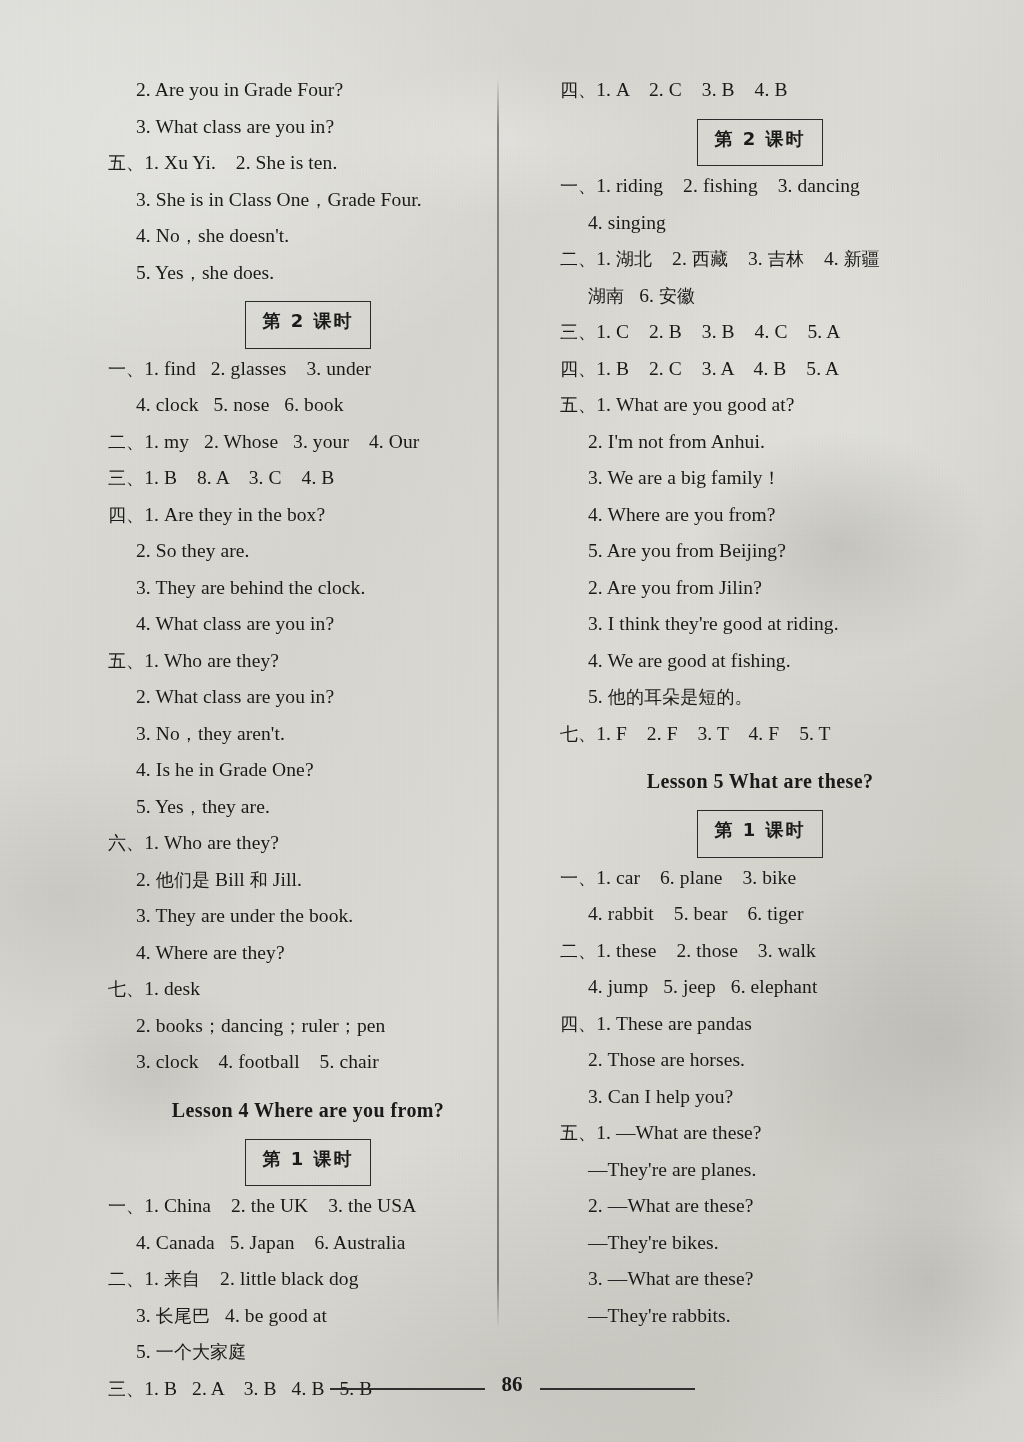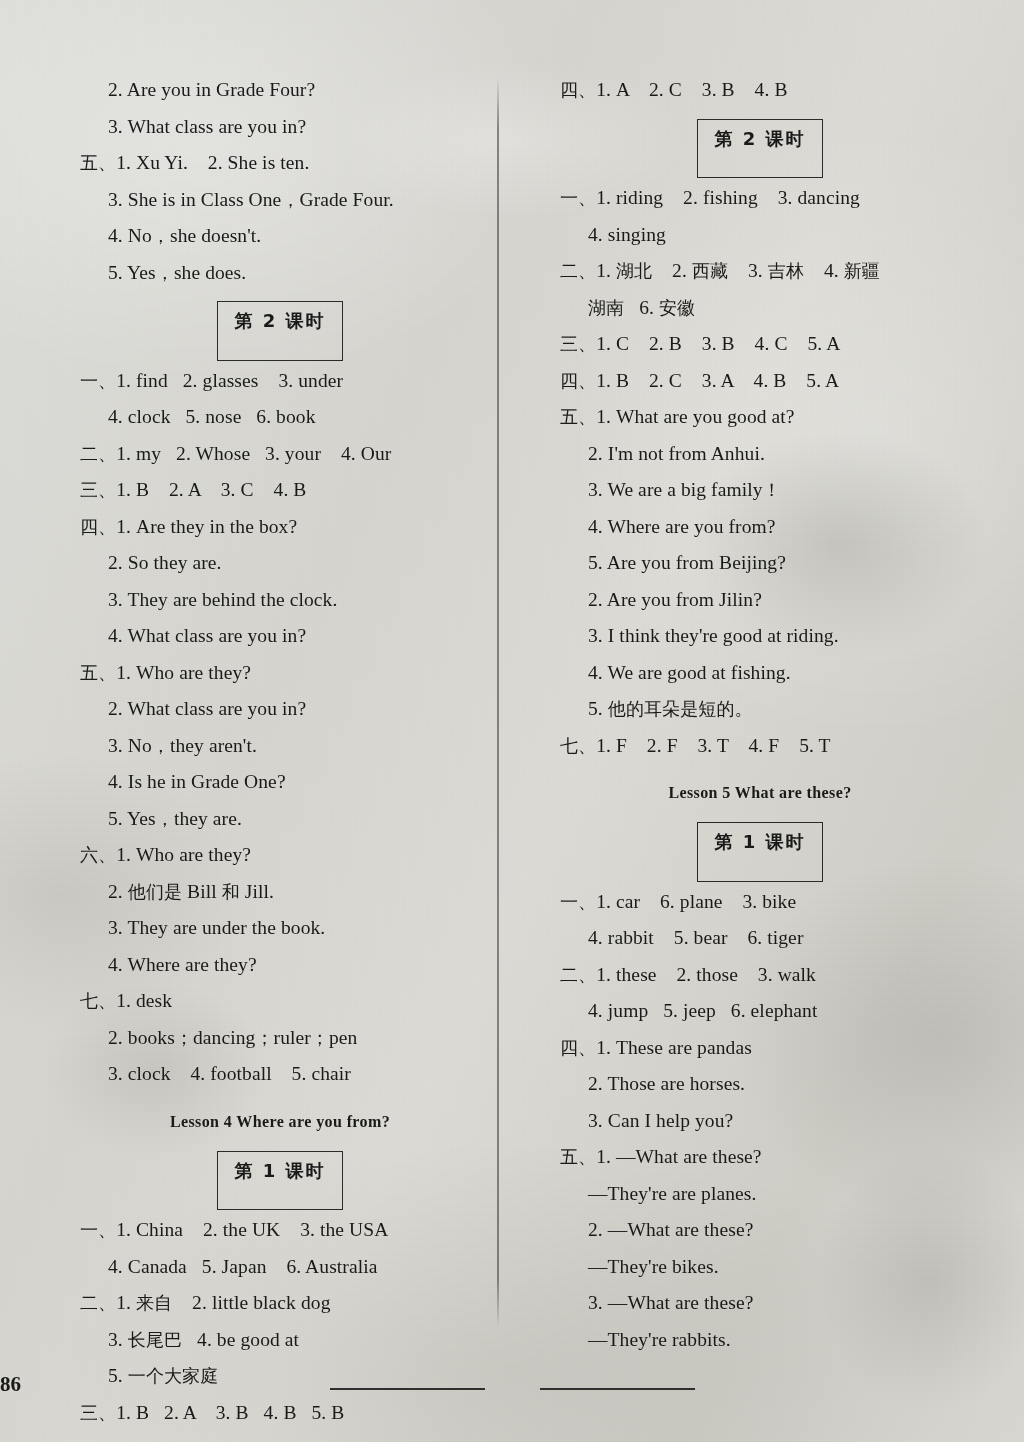--- a/index.html
+++ b/index.html
@@ -36,61 +36,61 @@
   .sm4{left:820px;top:1150px;width:220px;height:260px;background:radial-gradient(ellipse at 50% 50%, rgba(100,100,95,0.17), rgba(0,0,0,0) 72%);}
 
   .page{position:absolute;inset:0;}
 
   .divider{
     position:absolute;left:497px;top:78px;width:2px;height:1250px;
     background:linear-gradient(to bottom, rgba(60,60,60,0.0) 0%, rgba(55,55,55,0.55) 4%, rgba(55,55,55,0.55) 96%, rgba(60,60,60,0) 100%);
   }
 
   .col{position:absolute;top:72px;width:400px;}
-  .col-left{left:80px;}
+  .col-left{left:108px;}
   .col-right{left:560px;}
 
   .line{
     font-size:19.5px;
     line-height:36.5px;
     white-space:pre;
     letter-spacing:.1px;
   }
   .indent{padding-left:28px;}
 
   .hdr{
     text-align:center;
     font-size:20.5px;
     line-height:36.5px;
     font-weight:bold;
     position:relative;
     margin:4px 0 2px;
   }
   .hdr .box{
     display:inline-block;
-    padding:1px 16px 20px;
+    padding:1px 16px 8px;
     border:1.6px solid #2a2a2a;
     letter-spacing:2px;
   }
   .lesson{
     text-align:center;
-    font-size:16px;
+    font-size:20px;
     line-height:38px;
     font-weight:bold;
     letter-spacing:.4px;
   }
   .gap-top{margin-top:10px;}
   .footline{
     position:absolute;top:1388px;height:2px;
     background:#2f2f2f;
   }
   .fl-left{left:330px;width:155px;}
   .fl-right{left:540px;width:155px;}
   .pagenum{
-    position:absolute;left:0;right:0;top:1372px;text-align:left;
+    position:absolute;left:0;right:0;top:1372px;text-align:center;
     font-size:21px;font-weight:bold;
   }
   .cjk{font-family:"DejaVu Sans", sans-serif;font-size:18px;}
 </style>
 </head>
 <body>
 
 <div class="paper"></div>
 <div class="smudge sm3"></div>
 <div class="smudge sm1"></div>
@@ -106,21 +106,21 @@
       <div class="line indent">2. Are you in Grade Four?</div>
       <div class="line indent">3. What class are you in?</div>
       <div class="line"><span class="cjk">五、</span><span>1. Xu Yi.    2. She is ten.</span></div>
       <div class="line indent"><span>3. She is in Class One</span><span class="cjk">，</span><span>Grade Four.</span></div>
       <div class="line indent"><span>4. No</span><span class="cjk">，</span><span>she doesn't.</span></div>
       <div class="line indent"><span>5. Yes</span><span class="cjk">，</span><span>she does.</span></div>
       <div class="hdr gap-top"><span class="box cjk">第 2 课时</span></div>
       <div class="line"><span class="cjk">一、</span><span>1. find   2. glasses    3. under</span></div>
       <div class="line indent">4. clock   5. nose   6. book</div>
       <div class="line"><span class="cjk">二、</span><span>1. my   2. Whose   3. your    4. Our</span></div>
-      <div class="line"><span class="cjk">三、</span><span>1. B    2. A    3. C    4. B</span></div>
+      <div class="line"><span class="cjk">三、</span><span>1. B    8. A    3. C    4. B</span></div>
       <div class="line"><span class="cjk">四、</span><span>1. Are they in the box?</span></div>
       <div class="line indent">2. So they are.</div>
       <div class="line indent">3. They are behind the clock.</div>
       <div class="line indent">4. What class are you in?</div>
       <div class="line"><span class="cjk">五、</span><span>1. Who are they?</span></div>
       <div class="line indent">2. What class are you in?</div>
       <div class="line indent"><span>3. No</span><span class="cjk">，</span><span>they aren't.</span></div>
       <div class="line indent">4. Is he in Grade One?</div>
       <div class="line indent"><span>5. Yes</span><span class="cjk">，</span><span>they are.</span></div>
       <div class="line"><span class="cjk">六、</span><span>1. Who are they?</span></div>

